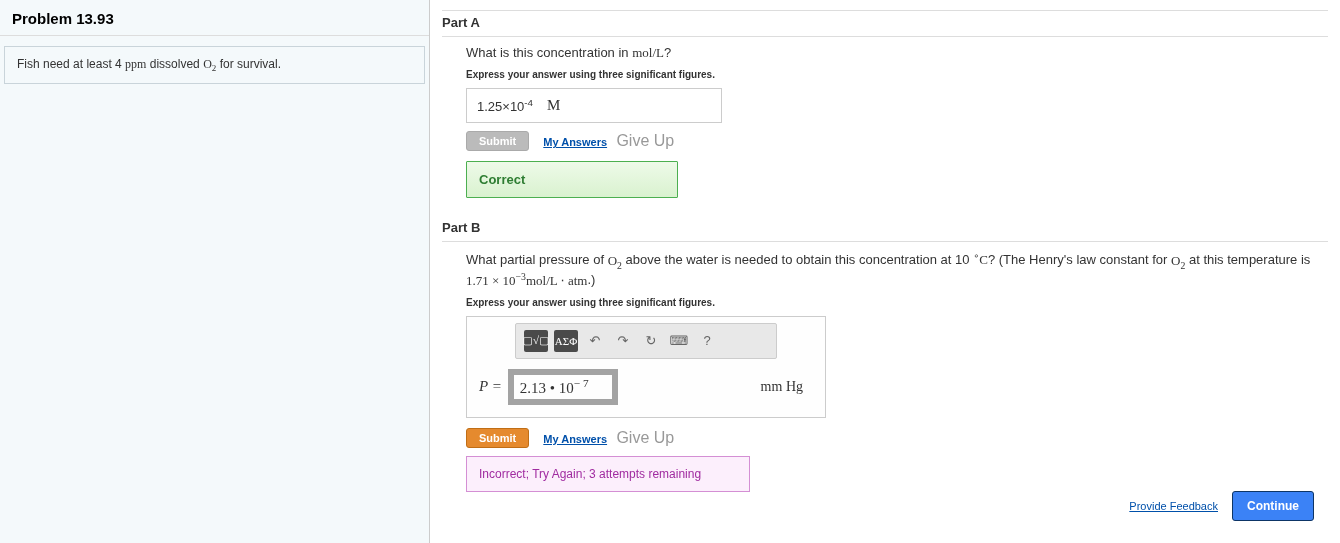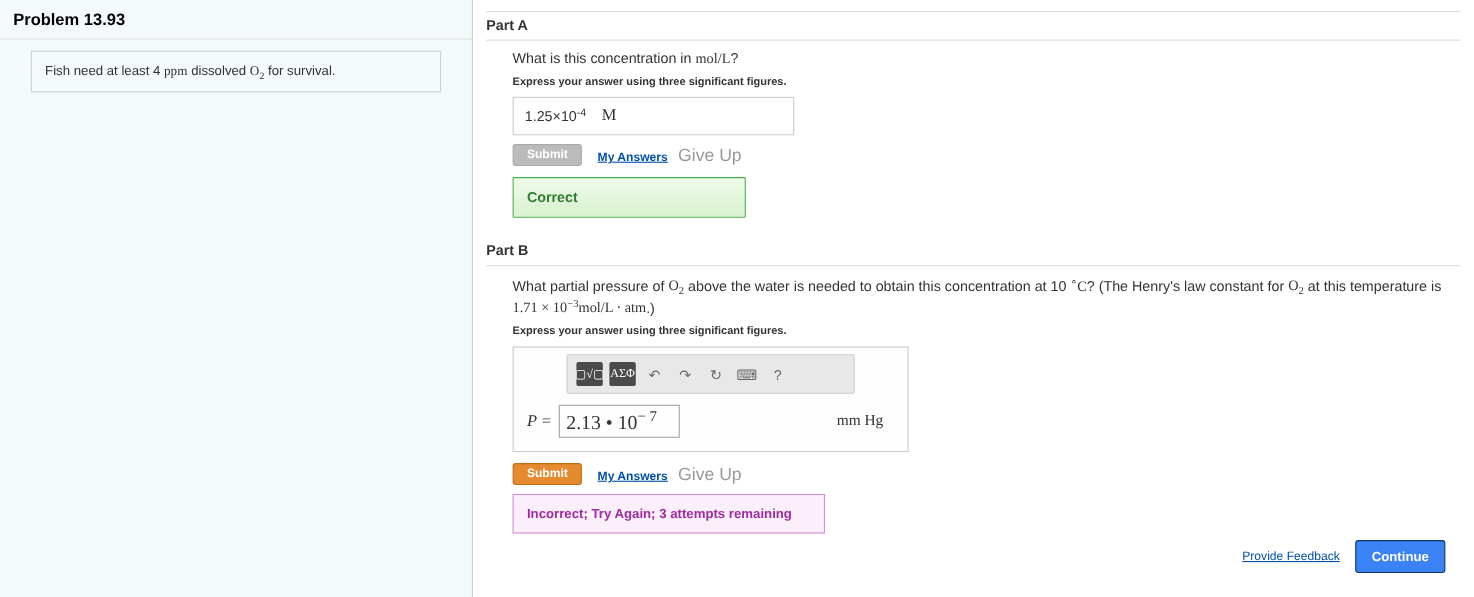--- a/index.html
+++ b/index.html
@@ -1,45 +1,45 @@
 <!DOCTYPE html>
 <html><head>
 <meta charset="utf-8">
 <style>
 * { box-sizing: border-box; margin: 0; padding: 0; }
 body { font-family: Arial, Helvetica, sans-serif; font-size: 12px; color: #333; background: #fff; }
 .container { display: flex; width: 1340px; height: 543px; border-radius: 20px; }
 .left-panel { width: 430px; background: #f4f9fb; border-right: 1px solid #ccc; }
 .left-inner { padding: 10px 0 0 0; }
 .problem-title { font-size: 15px; font-weight: bold; color: #000; padding: 0 0 8px 12px; border-bottom: 1px solid #ddd; margin-bottom: 10px; }
-.problem-box { background: #f4f9fb; border: 1px solid #c9d4da; padding: 10px 12px; margin: 0 28px; font-size: 12px; color: #333; }
+.problem-box { background: #f4f9fb; border: 1px solid #c9d4da; padding: 10px 12px; margin: 0 4px; font-size: 12px; color: #333; }
 .right-panel { flex: 1; padding: 10px 12px; background: #fff; overflow: hidden; }
 .part-header { font-size: 13px; font-weight: bold; padding-bottom: 6px; border-bottom: 1px solid #ddd; margin-bottom: 8px; }
 .part-header-top { border-top: 1px solid #ddd; padding-top: 4px; }
 .indent { padding-left: 24px; margin-bottom: 6px; }
 .question-text { font-size: 13px; margin-bottom: 8px; }
 .instr { font-size: 10px; font-weight: bold; margin-bottom: 8px; }
 .answer-box-a { border: 1px solid #ccc; display: inline-flex; align-items: center; padding: 8px 10px; width: 256px; font-size: 13px; }
 .answer-box-a .unit { margin-left: 14px; font-family: 'Times New Roman', serif; font-size: 15px; }
-.btn-row { margin-top: 8px; display: flex; align-items: flex-end; gap: 14px; }
+.btn-row { margin-top: 8px; display: flex; align-items: center; gap: 14px; }
 .btn-submit-disabled { background: #bbb; color: #fff; border: 1px solid #aaa; border-radius: 3px; padding: 3px 12px; font-size: 11px; font-weight: bold; cursor: default; }
 .btn-submit-orange { background: #e58a2e; color: #fff; border: 1px solid #c06e16; border-radius: 3px; padding: 3px 12px; font-size: 11px; font-weight: bold; cursor: pointer; }
 .link-my-answers { color: #0050aa; font-size: 11px; font-weight: bold; text-decoration: underline; cursor: pointer; }
 .link-giveup { color: #999; font-size: 16px; margin-left: 6px; cursor: pointer; }
 .correct-box { border: 1.5px solid #4caf50; background: linear-gradient(#eefae9,#d9f2cf); color: #2e7d32; font-weight: bold; font-size: 13px; padding: 10px 12px; width: 212px; margin-top: 10px; border-radius: 1px; }
 .part-b { margin-top: 22px; }
 .eq-area { border: 1px solid #ccc; width: 360px; padding: 0; margin-bottom: 10px; background: #fefefe; }
 .toolbar { background: #e8e8e8; border-bottom: 1px solid #ccc; padding: 6px 8px; display: flex; align-items: center; gap: 6px; margin: 6px 48px 0 48px; border: 1px solid #ccc; border-radius: 2px; }
 .tool-btn { width: 24px; height: 22px; background: #4a4a4a; color: #fff; display: inline-flex; align-items: center; justify-content: center; font-size: 11px; border-radius: 2px; cursor: pointer; font-family: 'Times New Roman', serif; }
 .tool-btn-light { width: 22px; height: 20px; display: inline-flex; align-items: center; justify-content: center; color: #666; font-size: 13px; cursor: pointer; }
 .eq-line { display: flex; align-items: center; padding: 10px 12px 12px 12px; }
 .eq-label { font-style: italic; font-family: 'Times New Roman', serif; font-size: 15px; margin-right: 6px; }
-.eq-input { border: 1px solid #a3a3a3; padding: 2px 6px; font-family: 'Times New Roman', serif; font-size: 18px; min-width: 110px; }
+.eq-input { border: 6px solid #a3a3a3; padding: 2px 6px; font-family: 'Times New Roman', serif; font-size: 15px; min-width: 110px; }
 .eq-unit { font-family: 'Times New Roman', serif; font-size: 14px; margin-left: auto; padding-right: 10px; }
-.incorrect-box { border: 1.5px solid #d48fd4; background: #fceffc; color: #a02ba0; font-weight: bold; font-size: 12px; padding: 10px 12px; width: 284px; margin-top: 8px; }
+.incorrect-box { border: 1.5px solid #d48fd4; background: #fceffc; color: #a02ba0; font-weight: normal; font-size: 12px; padding: 10px 12px; width: 284px; margin-top: 8px; }
 .bottom-row { position: absolute; right: 14px; bottom: 12px; display: flex; align-items: center; gap: 14px; }
 .link-feedback { color: #0050aa; font-size: 11px; text-decoration: underline; cursor: pointer; }
 .btn-continue { background: #3b82f6; color: #fff; border: 1px solid #0d3566; border-radius: 3px; padding: 7px 14px; font-size: 12px; font-weight: bold; cursor: pointer; }
 sub { font-size: 0.75em; vertical-align: sub; }
 sup { font-size: 0.75em; vertical-align: super; }
 .serif { font-family: 'Times New Roman', serif; }
 .right-wrap { position: relative; height: 100%; }
 </style>
 </head>
 <body>

